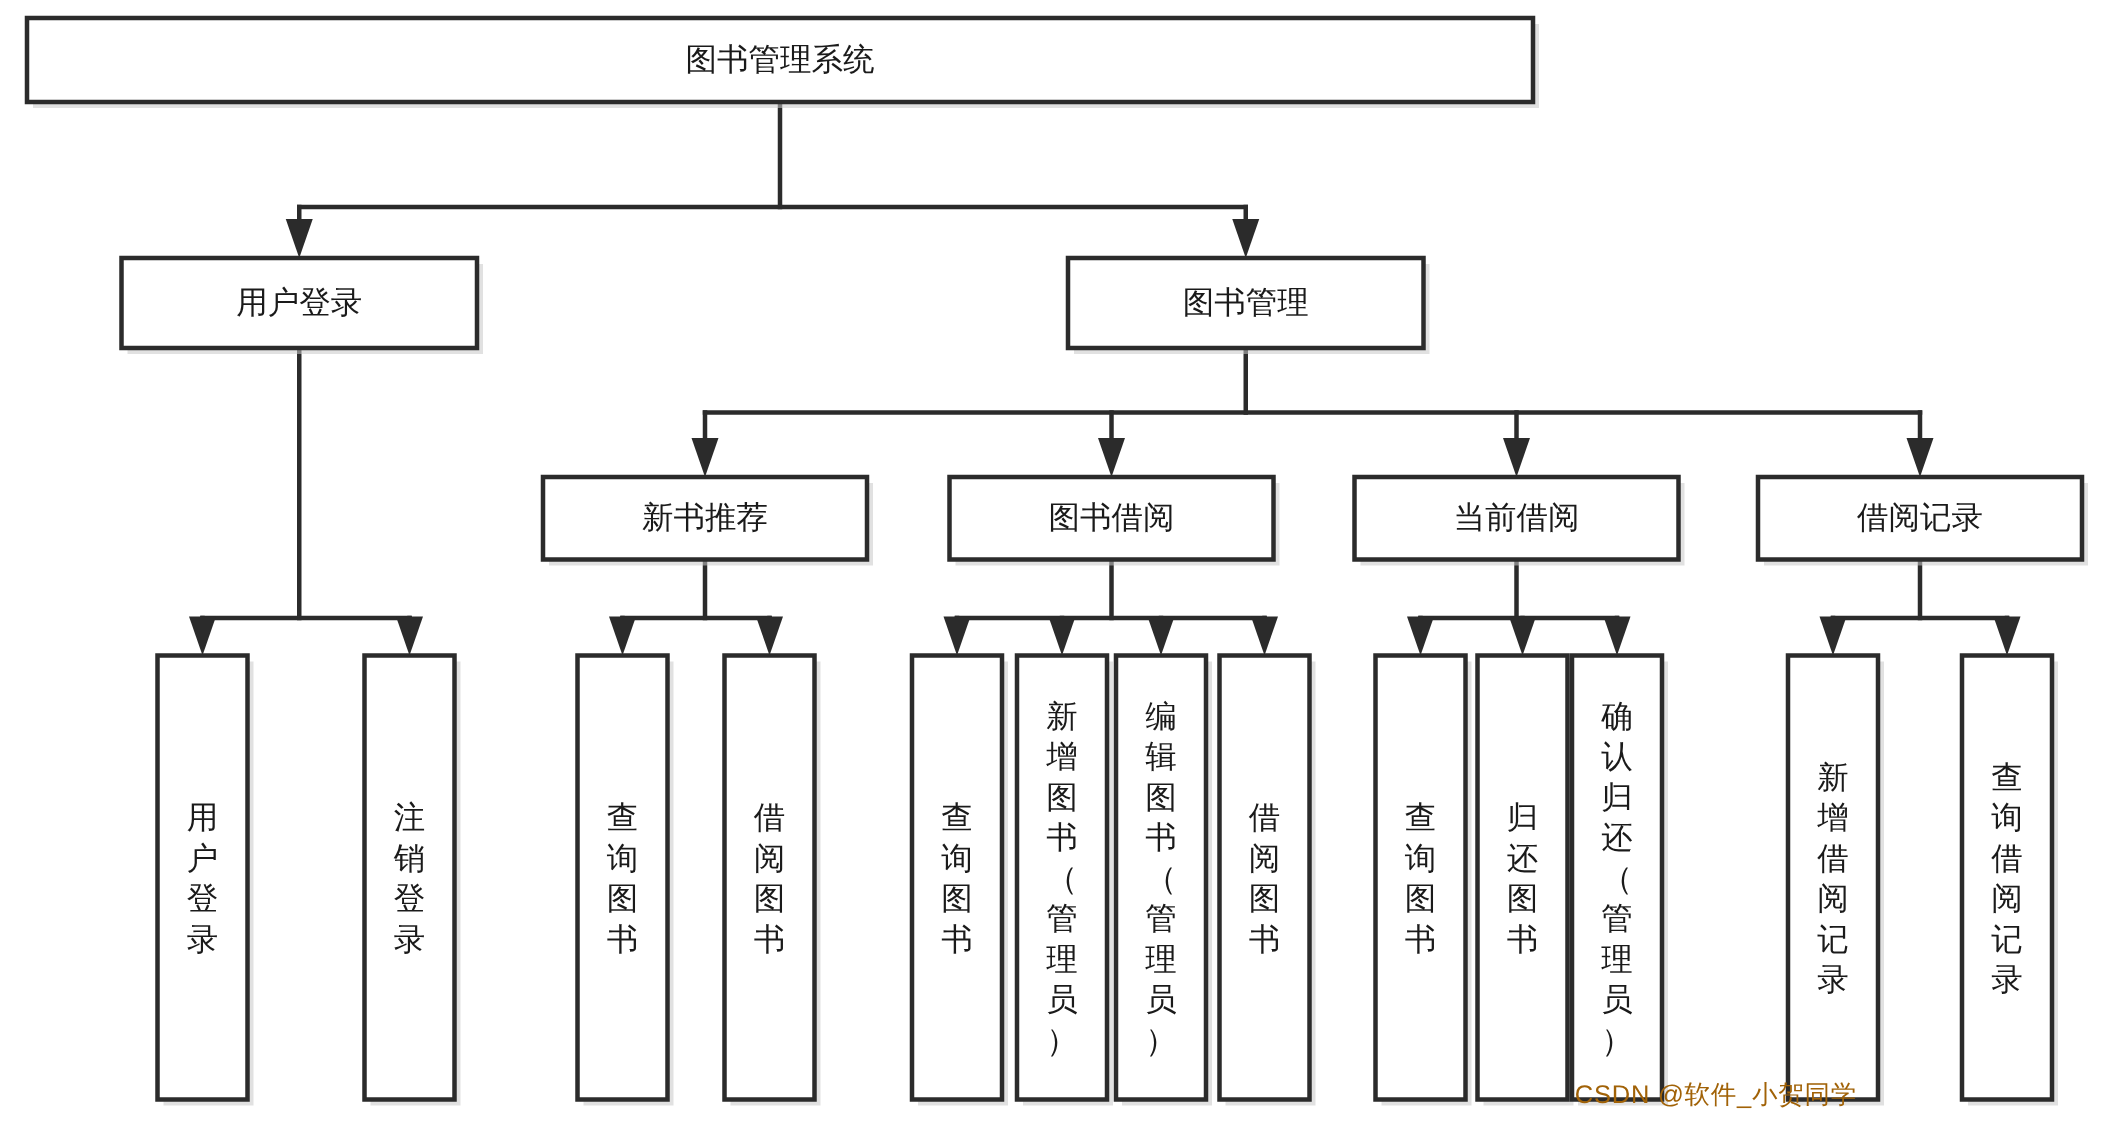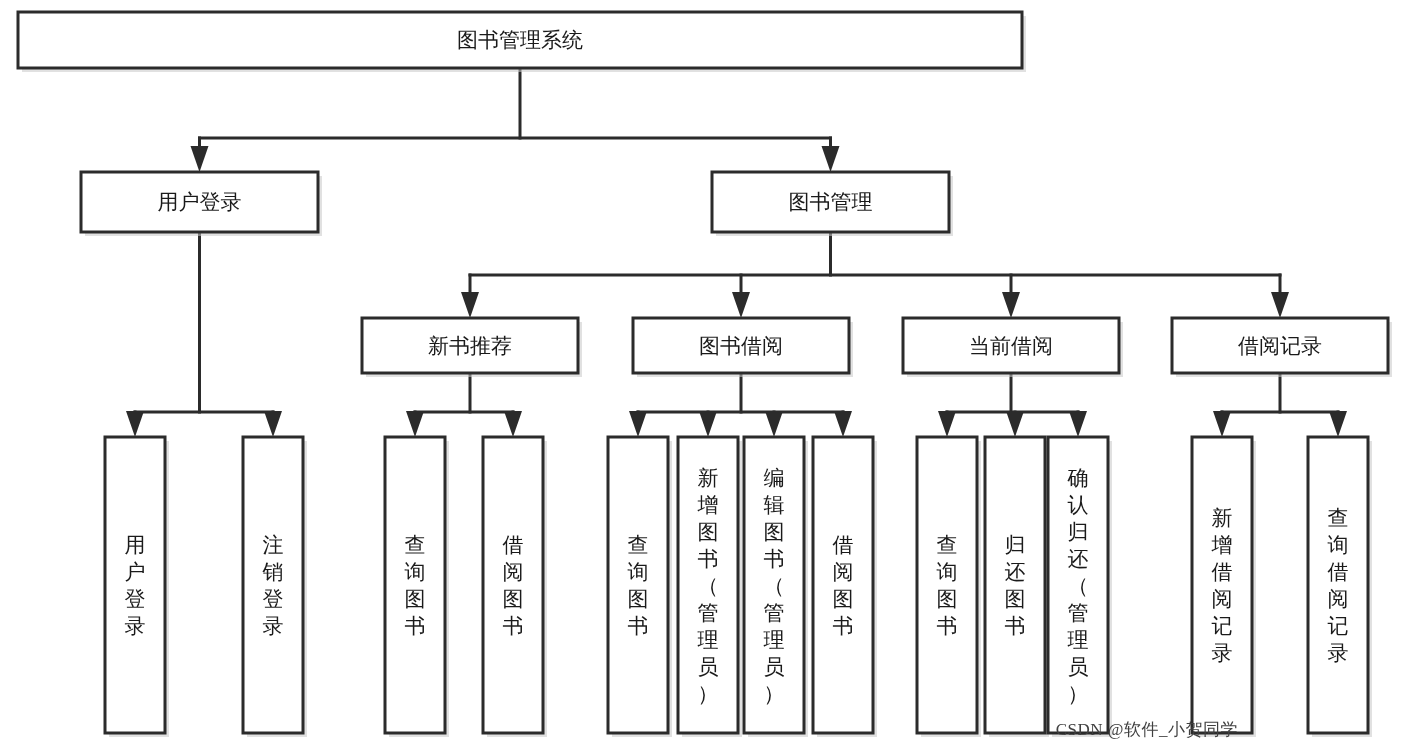--- a/index.html
+++ b/index.html
@@ -56,23 +56,23 @@
   .node-label-vertical {
     font-family: "DejaVu Sans", "Liberation Sans", sans-serif;
     fill: #1a1a1a;
     font-size: 21px;
     text-anchor: middle;
   }
   .watermark {
     position: absolute;
     right: 8px;
     bottom: 6px;
-    font-family: Liberation Serif, serif;
+    font-family: Liberation Sans, sans-serif;
     font-size: 17px;
-    color: #404040;
+    color: #a16207;
     letter-spacing: 0.5px;
     white-space: nowrap;
     user-select: none;
     margin-left: 28px;
   }
 </style>
 </head>
 <body>
 
 <div id="diagram-root">

